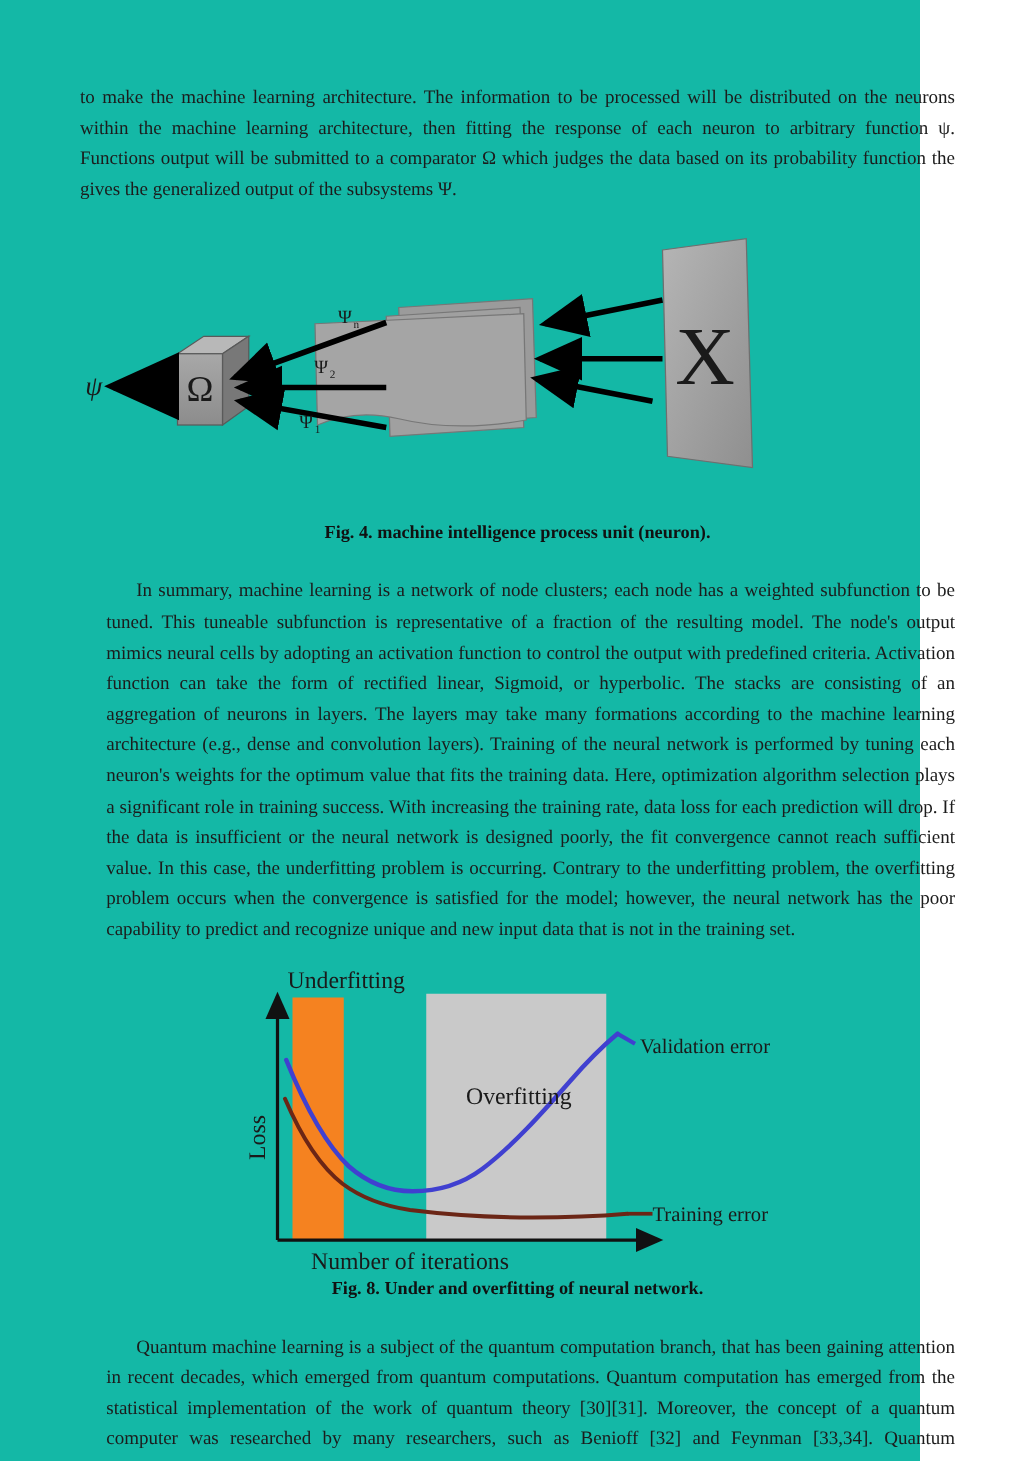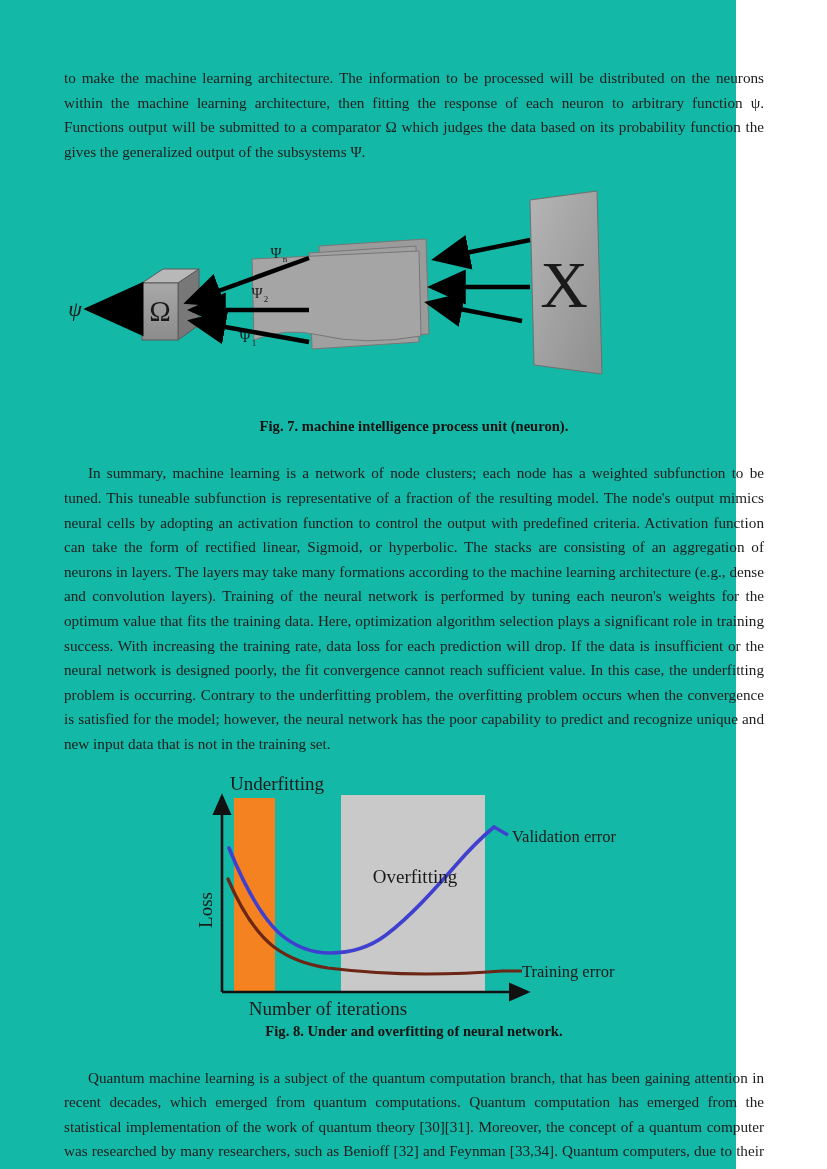--- a/index.html
+++ b/index.html
@@ -29,21 +29,21 @@
     width: 700px;
   }
   p.para {
     margin: 0 0 0 0;
     font-size: 15.2px;
     line-height: 24.6px;
     text-align: justify;
     text-justify: inter-word;
     color: #1c1c1c;
   }
-  p.para.indent { text-indent: 24px; }
+  p.para.indent { text-indent: 24px; margin-left: 21px; }
   .fig-caption {
     text-align: center;
     font-weight: bold;
     font-size: 14.6px;
     color: #111;
     margin: 0;
   }
   .gap-s { height: 18px; }
   .gap-m { height: 26px; }
 
@@ -138,21 +138,21 @@
 
         <g>
           <text class="lbl" x="181" y="152" font-size="15" text-anchor="middle" font-family="Liberation Serif, DejaVu Serif, serif">Ψ</text>
           <text class="lbl" x="190" y="156" font-size="9" text-anchor="middle" font-family="Liberation Serif, DejaVu Serif, serif">1</text>
         </g>
       </svg>
     </div>
 
     <div class="gap-s"></div>
 
-    <p class="fig-caption">Fig. 7. machine intelligence process unit (neuron).</p>
+    <p class="fig-caption">Fig. 4. machine intelligence process unit (neuron).</p>
 
     <div class="gap-m"></div>
 
     <p class="para indent">In summary, machine learning is a network of node clusters; each node has a weighted subfunction to be tuned. This tuneable subfunction is representative of a fraction of the resulting model. The node's output mimics neural cells by adopting an activation function to control the output with predefined criteria. Activation function can take the form of rectified linear, Sigmoid, or hyperbolic. The stacks are consisting of an aggregation of neurons in layers. The layers may take many formations according to the machine learning architecture (e.g., dense and convolution layers). Training of the neural network is performed by tuning each neuron's weights for the optimum value that fits the training data. Here, optimization algorithm selection plays a significant role in training success. With increasing the training rate, data loss for each prediction will drop. If the data is insufficient or the neural network is designed poorly, the fit convergence cannot reach sufficient value. In this case, the underfitting problem is occurring. Contrary to the underfitting problem, the overfitting problem occurs when the convergence is satisfied for the model; however, the neural network has the poor capability to predict and recognize unique and new input data that is not in the training set.</p>
 
     <div class="gap-s"></div>
 
     <div class="fig2-wrap">
       <svg class="fig2-svg" width="700" height="248" viewBox="0 0 700 248">
         <defs>

